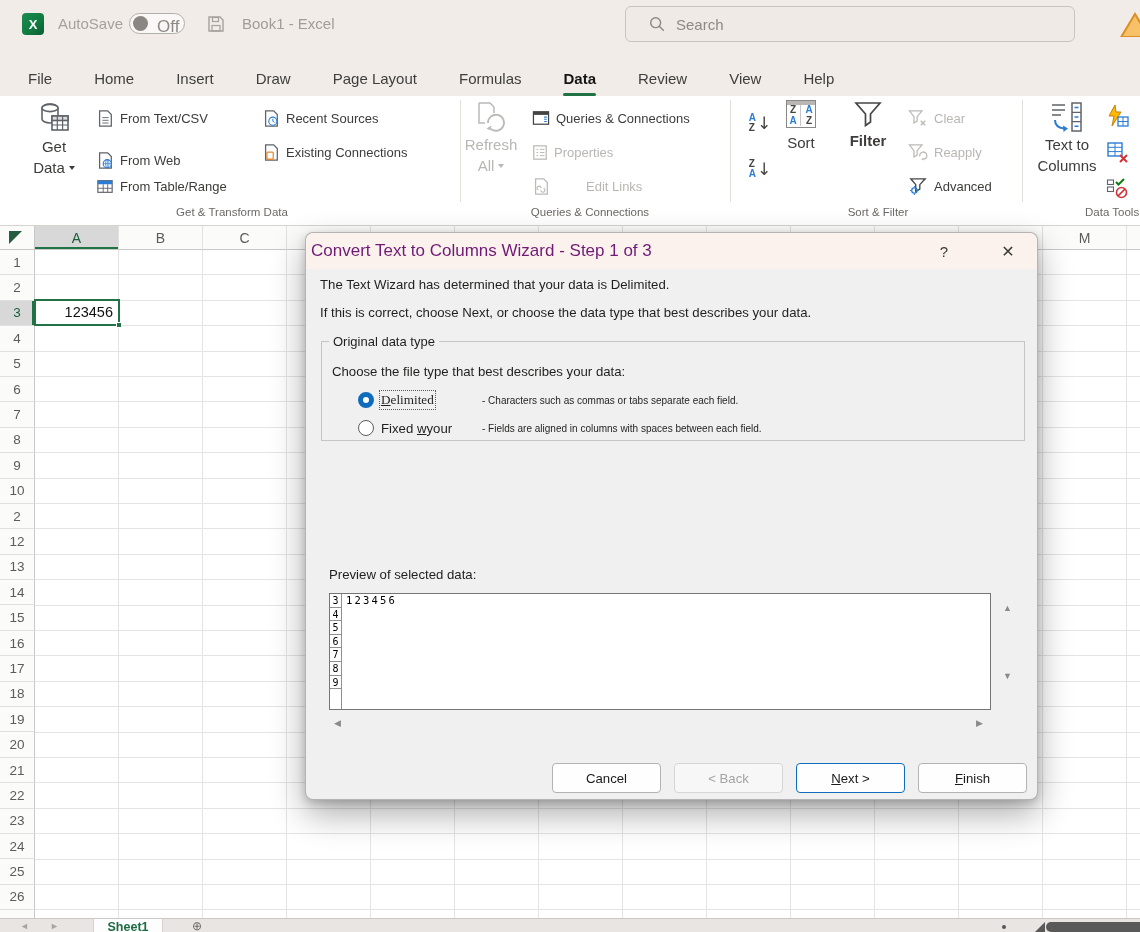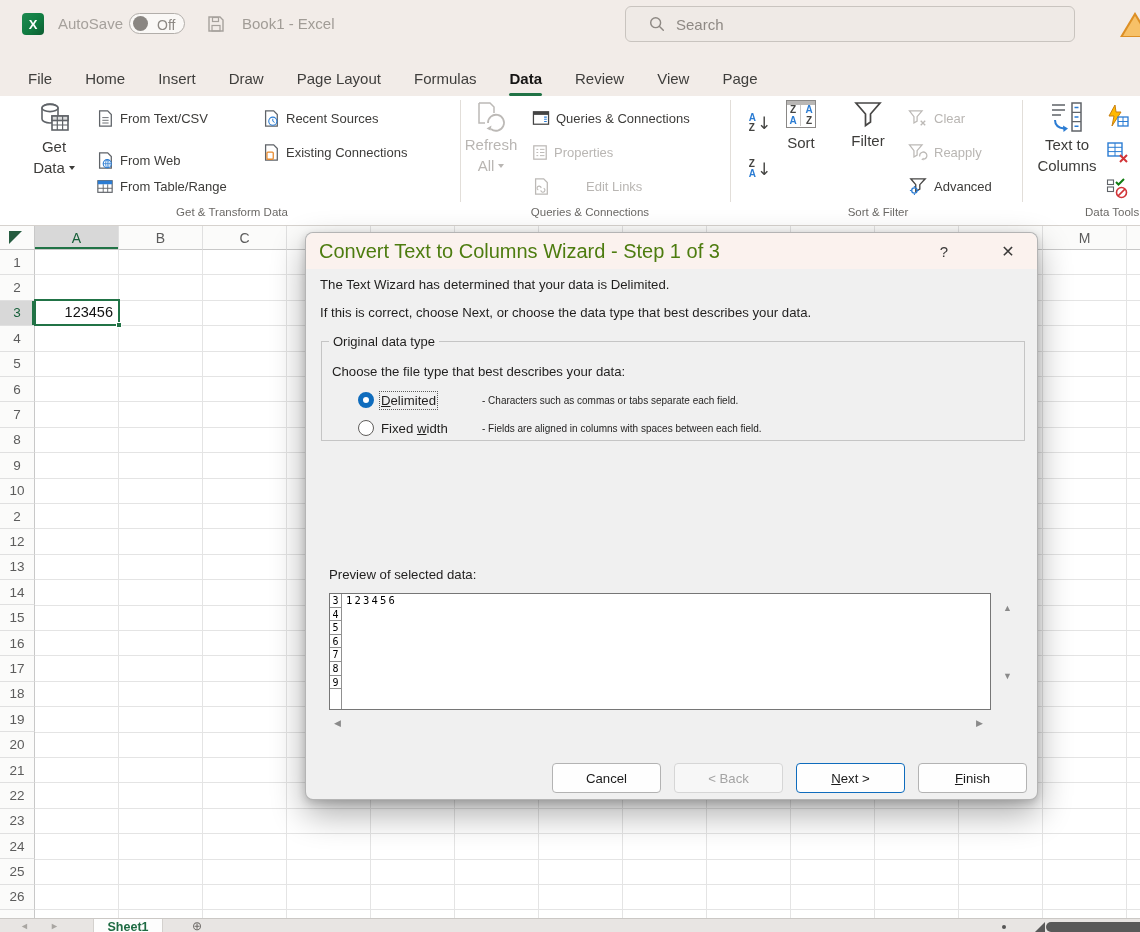--- a/index.html
+++ b/index.html
@@ -9,34 +9,34 @@
 
   
   .titlebar { position:absolute; left:0; top:0; width:1140px; height:60px; background:#f2ece8; }
   .excel-logo { position:absolute; left:22px; top:13px; width:22px; height:22px; border-radius:4px;
     background:linear-gradient(135deg,#1d8a50 0%,#107c41 55%,#0d5c31 100%);
     display:flex; align-items:center; justify-content:center; color:#fff; font-weight:bold; font-size:13px; }
   .autosave-label { position:absolute; left:58px; top:15px; font-size:15px; color:#a6a19c; }
   .toggle { position:absolute; left:129px; top:13px; width:56px; height:21px; border-radius:11px;
     background:#faf8f6; border:1px solid #b2aeaa; }
   .toggle-knob { position:absolute; left:3px; top:2px; width:15px; height:15px; border-radius:50%; background:#8a8682; }
-  .toggle-label { position:absolute; left:27px; top:3px; font-size:14px; color:#8d8984; }
+  .toggle-label { position:absolute; left:27px; top:3px; font-size:17px; color:#8d8984; }
   .save-icon { position:absolute; left:206px; top:14px; }
   .doc-title { position:absolute; left:242px; top:15px; font-size:15px; color:#a19c96; }
   .search-box { position:absolute; left:625px; top:6px; width:450px; height:36px; background:#efeae6;
     border:1px solid #c9c4bf; border-radius:6px; display:flex; align-items:center; padding-left:22px; gap:10px; }
   .search-text { font-size:15px; color:#8e8984; }
   .warn-tri-outer { position:absolute; left:1120px; top:12px; width:0; height:0;
     border-left:15px solid transparent; border-right:15px solid transparent; border-bottom:25px solid #dd8f25; }
   .warn-tri-inner { position:absolute; left:1123px; top:16px; width:0; height:0;
     border-left:12px solid transparent; border-right:12px solid transparent; border-bottom:20px solid #f7c168; }
 
   
   .tabs-row { position:absolute; left:0; top:60px; width:1140px; height:36px; background:#f2ece8;
-    display:flex; align-items:center; padding-left:28px; gap:33px; }
+    display:flex; align-items:center; padding-left:28px; gap:42px; }
   .rtab { position:relative; font-size:15px; color:#3f3e3c; height:36px; display:flex; align-items:center; cursor:default; }
   .rtab.active { font-weight:700; color:#161514; }
   .rtab.active::after { content:""; position:absolute; left:0; right:0; bottom:0; height:3px; background:#217346; border-radius:2px; }
 
   
   .ribbon { position:absolute; left:0; top:96px; width:1140px; height:130px; background:#ffffff; border-bottom:1px solid #d6d2ce; }
   .rsep { position:absolute; top:4px; height:102px; width:1px; background:#e2ded9; }
   .rgroup-label { position:absolute; top:110px; height:16px; font-size:11.5px; color:#6b6966; text-align:center; white-space:nowrap; }
   .big-btn { position:absolute; top:4px; display:flex; flex-direction:column; align-items:center; }
   .big-btn .bb-label { font-size:15px; color:#3d3c3a; line-height:21px; white-space:nowrap; display:flex; align-items:center; gap:4px; }
@@ -90,34 +90,34 @@
   .hscroll-tri { position:absolute; left:1035px; top:3px; width:0; height:0;
     border-bottom:10px solid #595959; border-left:10px solid transparent; }
   .hscroll-thumb { position:absolute; left:1046px; top:3px; width:110px; height:10px; border-radius:5px; background:#595959; }
 
   
   .dialog { position:absolute; left:305px; top:232px; width:733px; height:568px; background:#f0f0f0;
     border-radius:8px; border:1px solid rgba(0,0,0,0.25);
     box-shadow:0 14px 34px rgba(0,0,0,0.33), 0 3px 9px rgba(0,0,0,0.18); }
   .dlg-title { position:absolute; left:0; top:0; width:100%; height:36px; background:#fbf2ee;
     border-radius:8px 8px 0 0; display:flex; align-items:center; }
-  .dlg-title-text { margin-left:13px; font-size:20px; color:#4d7c0f; }
+  .dlg-title-text { margin-left:5px; font-size:17px; color:#701a75; }
   .dlg-help, .dlg-close { position:absolute; top:0; width:40px; height:36px; display:flex; align-items:center;
     justify-content:center; font-size:15px; color:#3b3a39; cursor:default; }
   .dlg-help { left:618px; } .dlg-close { left:682px; font-size:16px; }
   .dlg-text { position:absolute; left:14px; font-size:13.2px; color:#201f1e; }
   .groupbox { position:absolute; left:15px; top:108px; width:704px; height:100px; border:1px solid #c5c5c5; }
   .groupbox-label { position:absolute; left:7px; top:-8px; background:#f0f0f0; padding:0 4px; font-size:13px; color:#201f1e; }
   .choose-label { position:absolute; left:10px; top:22px; font-size:13.2px; color:#201f1e; }
   .radio-row { position:absolute; left:36px; height:20px; width:660px; display:flex; align-items:center; }
   .radio { width:16px; height:16px; border-radius:50%; background:#fff; flex:none; }
   .radio.on { border:5px solid #0f6cbd; }
   .radio.off { border:1px solid #5f5d5b; }
   .rlabel { margin-left:7px; font-size:13.2px; color:#201f1e; }
-  .rlabel.focus { outline:1px dotted #5a5a5a; outline-offset:1px; }
+  .rlabel.focus { outline:1px dotted #5a5a5a; outline-offset:1px;font-family:Liberation Serif, serif; }
   .rdesc { position:absolute; left:124px; font-size:10px; color:#201f1e; }
   .preview-label { position:absolute; left:23px; top:334px; font-size:13.2px; color:#201f1e; }
   .preview-box { position:absolute; left:23px; top:360px; width:662px; height:117px; background:#fff;
     border:1px solid #767676; overflow:hidden; display:flex; flex-direction:column; }
   .pv-row { display:flex; height:13.6px; flex:none; }
   .pv-row.fill { flex:1; }
   .pv-num { width:12px; flex:none; border-right:1px solid #909090; border-bottom:1px solid #909090;
     font-family:"DejaVu Sans Mono",monospace; font-size:10px; line-height:13px; text-align:center; color:#000; }
   .pv-row.fill .pv-num { border-bottom:none; }
   .pv-val { font-family:"DejaVu Sans Mono",monospace; font-size:10.5px; line-height:13.6px;
@@ -169,21 +169,21 @@
   <div class="tabs-row">
       <div class="rtab">File</div>
       <div class="rtab">Home</div>
       <div class="rtab">Insert</div>
       <div class="rtab">Draw</div>
       <div class="rtab">Page Layout</div>
       <div class="rtab">Formulas</div>
       <div class="rtab active">Data</div>
       <div class="rtab">Review</div>
       <div class="rtab">View</div>
-      <div class="rtab">Page</div>
+      <div class="rtab">Help</div>
     </div>
 
   <div class="ribbon">
 
     <div class="big-btn" style="left:26px; width:56px;">
       <span>
         <svg width="36" height="36" viewBox="0 0 36 36">
           <path d="M6 8c0-2.2 3.6-4 8-4s8 1.8 8 4v11c0 2.2-3.6 4-8 4s-8-1.8-8-4z" fill="#fff" stroke="#5f6368" stroke-width="1.6"></path>
           <ellipse cx="14" cy="8" rx="8" ry="3.6" fill="#fff" stroke="#5f6368" stroke-width="1.6"></ellipse>
           <rect x="16" y="16" width="16" height="14" fill="#fff" stroke="#5f6368" stroke-width="1.6"></rect>
@@ -323,21 +323,21 @@
         </span>
       </span>
       <span class="bb-label" style="margin-top:4px;">Sort</span>
     </div>
     <div class="big-btn" style="left:844px; width:48px;">
       <span>
         <svg width="30" height="28" viewBox="0 0 30 28">
             <path d="M3 3h24l-9.5 11v8l-5 3.5V14z" fill="none" stroke="#474645" stroke-width="1.7"></path>
           </svg>
       </span>
-      <span class="bb-label" style="margin-top:2px;">Filter</span>
+      <span class="bb-label" style="margin-top:2px;font-weight:bold;">Filter</span>
     </div>
     <div class="small-btn disabled" style="left:908px; top:10px;">
       <span>
         <svg width="20" height="18" viewBox="0 0 22 20">
             <path d="M1.5 2h14l-5.5 6.5v5l-3.5 2V8.5z" fill="none" stroke="#bcb9b6" stroke-width="1.4"></path>
             <path d="M14 13l5 5M19 13l-5 5" stroke="#bcb9b6" stroke-width="1.5"></path>
           </svg>
       </span>
       <span>Clear</span>
     </div>
@@ -487,21 +487,21 @@
     <div class="groupbox">
       <div class="groupbox-label">Original data type</div>
       <div class="choose-label">Choose the file type that best describes your data:</div>
       <div class="radio-row" style="top:48px;">
         <span class="radio on"></span>
         <span class="rlabel focus"><span></span><span class="ul">D</span><span>elimited</span></span>
         <span class="rdesc">- Characters such as commas or tabs separate each field.</span>
       </div>
       <div class="radio-row" style="top:76px;">
         <span class="radio off"></span>
-        <span class="rlabel"><span>Fixed </span><span class="ul">w</span><span>idth</span></span>
+        <span class="rlabel"><span>Fixed </span><span class="ul">w</span><span>your</span></span>
         <span class="rdesc">- Fields are aligned in columns with spaces between each field.</span>
       </div>
     </div>
 
     <div class="preview-label">Preview of selected data:</div>
     <div class="preview-box">
         <div class="pv-row">
           <div class="pv-num">3</div>
           <div class="pv-val">123456</div>
         </div>

